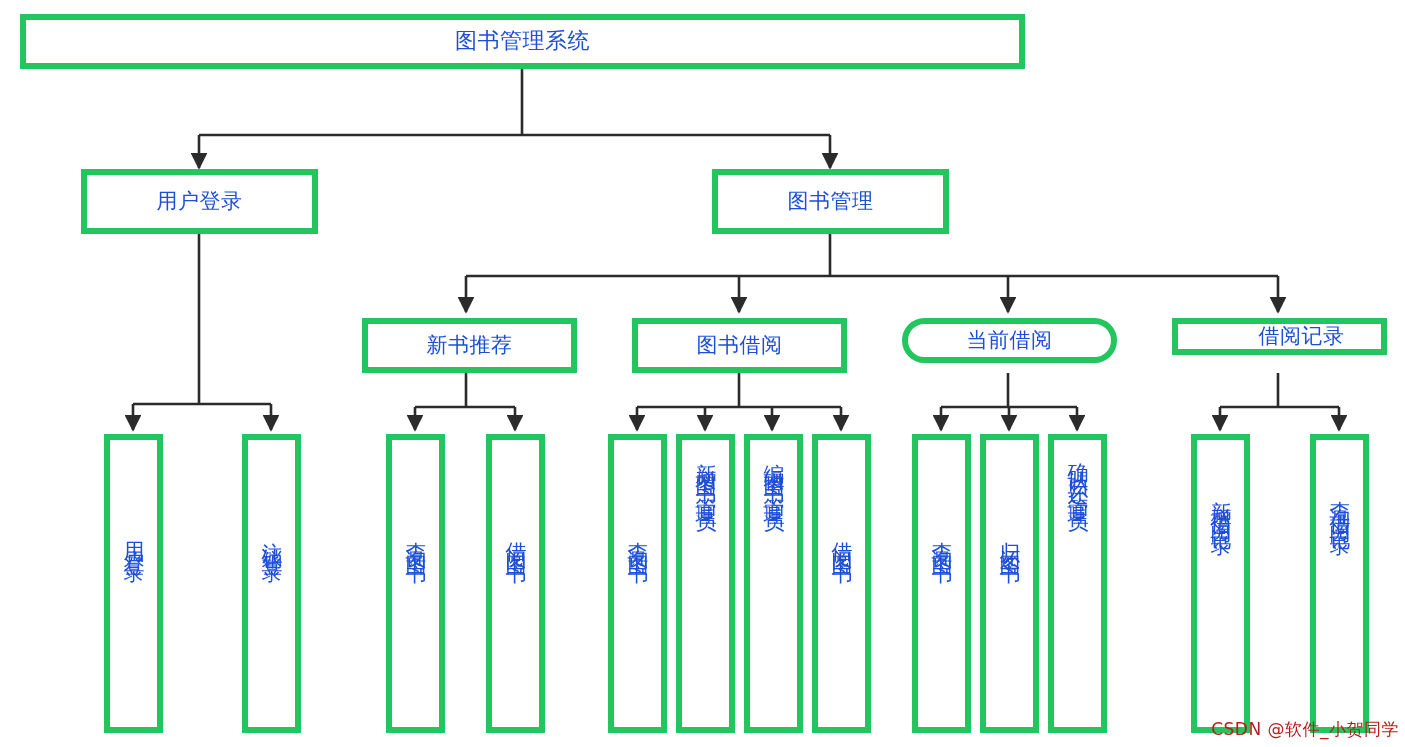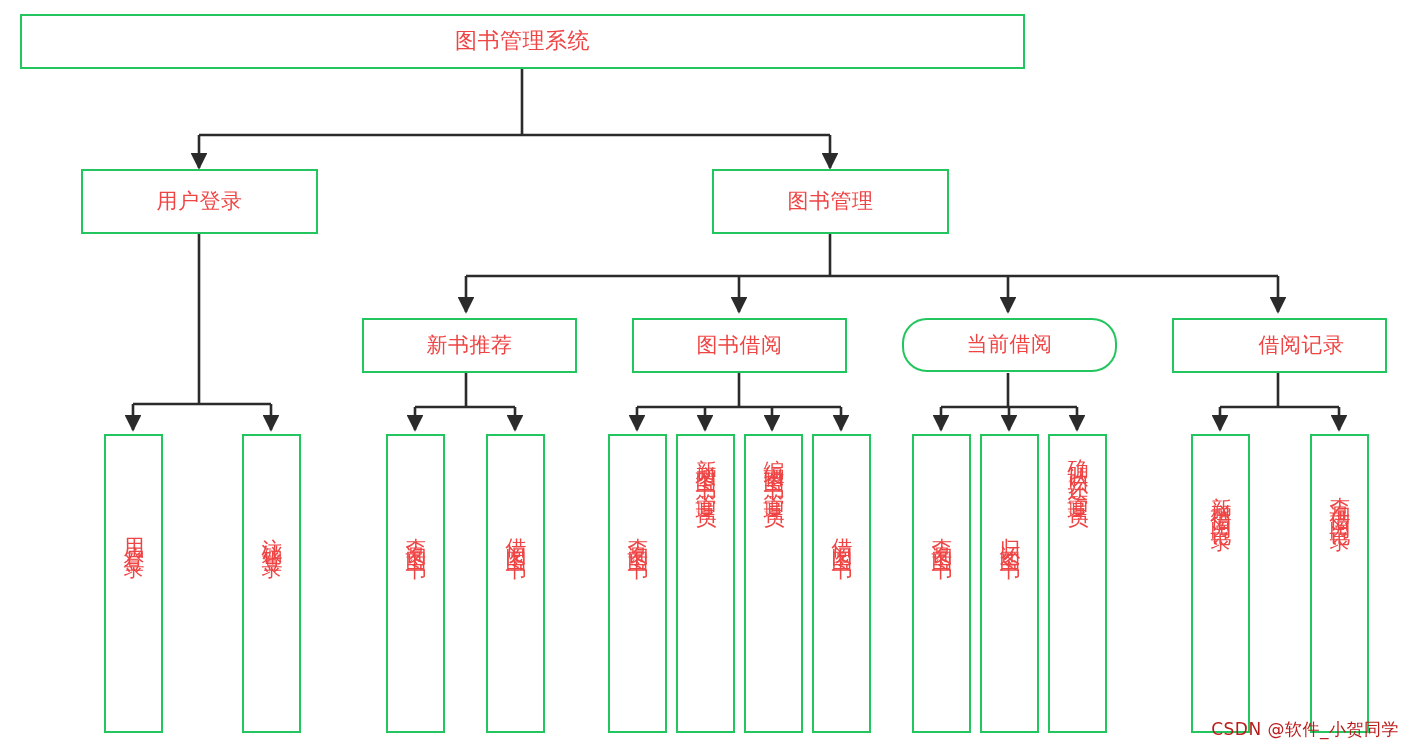--- a/index.html
+++ b/index.html
@@ -22,23 +22,23 @@
     position: absolute;
     left: 0;
     top: 0;
     width: 1405px;
     height: 747px;
     pointer-events: none;
   }
   .node {
     position: absolute;
     box-sizing: border-box;
-    border: 2px solid #22c55e;
+    border: 6px solid #22c55e;
     background: #ffffff;
-    color: #ef4444;
+    color: #1d4ed8;
     display: flex;
     align-items: center;
     justify-content: center;
     text-align: center;
   }
   .node.h {
     font-size: 21px;
     line-height: 1.1;
     letter-spacing: 0.5px;
   }
@@ -141,24 +141,24 @@
   <div class="node h" style="left:712px; top:169px; width:237px; height:65px;">
     <span>图书管理</span>
   </div>
 
   <div class="node h" style="left:632px; top:318px; width:215px; height:55px;">
     <span>图书借阅</span>
   </div>
   <div class="node h" style="left:362px; top:318px; width:215px; height:55px;">
     <span>新书推荐</span>
   </div>
-  <div class="node h" style="left:902px; top:318px; width:215px; height:54px;border-radius:25px;">
+  <div class="node h" style="left:902px; top:318px; width:215px; height:45px;border-radius:25px;">
     <span>当前借阅</span>
   </div>
-  <div class="node h" style="left:1172px; top:318px; width:215px; height:55px;padding-left:44px;">
+  <div class="node h" style="left:1172px; top:318px; width:215px; height:37px;padding-left:44px;">
     <span>借阅记录</span>
   </div>
 
   <div class="node v" style="left:104px; top:434px; width:59px; height:299px; padding-top:85px;">
     <span class="vtext">用户登录</span>
   </div>
   <div class="node v" style="left:242px; top:434px; width:59px; height:299px; padding-top:85px;">
     <span class="vtext">注销登录</span>
   </div>
 

